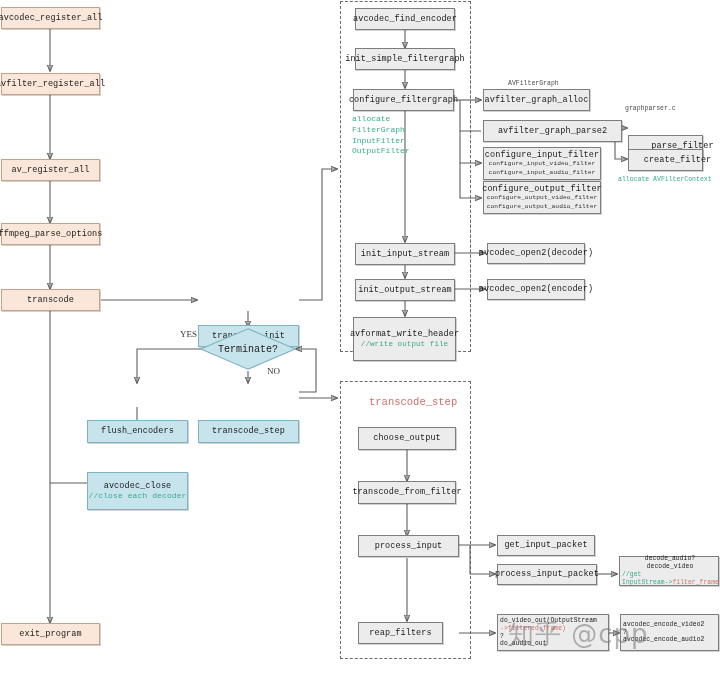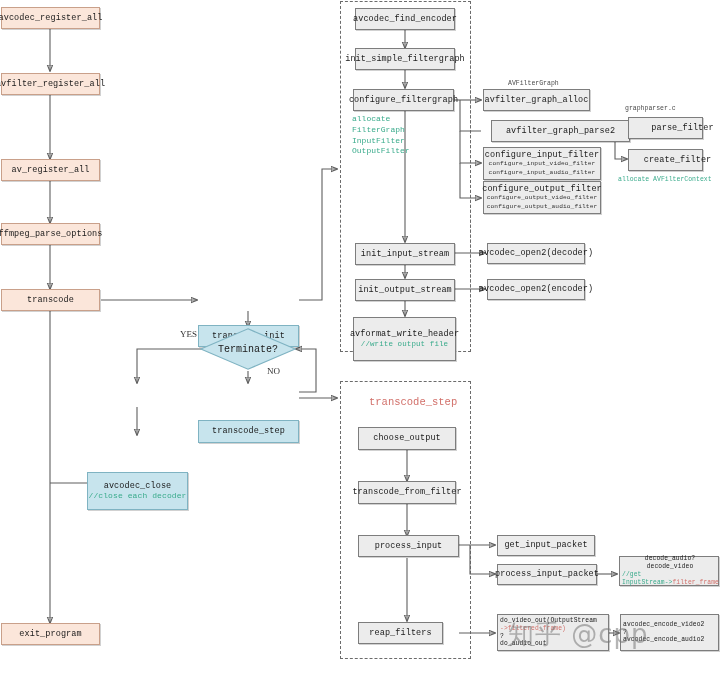--- a/index.html
+++ b/index.html
@@ -168,20 +168,23 @@
   <div class="diamond" style="left:200px;top:328px;width:96px;height:42px;">
     <svg class="dshape" viewBox="0 0 96 42" preserveAspectRatio="none">
       <polygon points="48,0.8 95.2,21 48,41.2 0.8,21" fill="#c7e4ed" stroke="#7fb3c2" stroke-width="1.2"></polygon>
     </svg>
     <span class="dlabel">Terminate?</span>
   </div>
 
   <div class="flowlabel" style="left:180px;top:329px;">YES</div>
   <div class="flowlabel" style="left:267px;top:366px;">NO</div>
 
+  <div class="node blue" style="left:87px;top:384px;width:101px;height:23px;">
+    <span>flush_encoders</span>
+  </div>
 
   <div class="node blue" style="left:198px;top:384px;width:101px;height:23px;">
     <span>transcode_step</span>
   </div>
 
   <div class="node blue" style="left:87px;top:436px;width:101px;height:38px;">
     <span>avcodec_close</span>
     <span class="green" style="font-size:8px;">//close each decoder</span>
   </div>
 
@@ -209,39 +212,39 @@
   <div class="node grey" style="left:353px;top:317px;width:103px;height:44px;">
     <span>avformat_write_header</span>
     <span class="green" style="font-size:7.5px;">//write output file</span>
   </div>
 
   <div class="plainlabel" style="left:508px;top:80px;">AVFilterGraph</div>
 
   <div class="node grey" style="left:483px;top:89px;width:107px;height:22px;">
     <span>avfilter_graph_alloc</span>
   </div>
-  <div class="node grey" style="left:483px;top:120px;width:139px;height:22px;margin-left:8px;">
+  <div class="node grey" style="left:483px;top:120px;width:139px;height:22px;">
     <span>avfilter_graph_parse2</span>
   </div>
 
   <div class="node grey" style="left:483px;top:147px;width:118px;height:33px;">
     <span>configure_input_filter</span>
     <span class="sub">configure_input_video_filter</span>
     <span class="sub">configure_input_audio_filter</span>
   </div>
 
   <div class="node grey" style="left:483px;top:181px;width:118px;height:33px;">
     <span>configure_output_filter</span>
     <span class="sub">configure_output_video_filter</span>
     <span class="sub">configure_output_audio_filter</span>
   </div>
 
   <div class="plainlabel" style="left:625px;top:105px;">graphparser.c</div>
 
-  <div class="node grey" style="left:628px;top:117px;width:75px;height:22px;padding-left:34px;">
+  <div class="node grey" style="left:628px;top:135px;width:75px;height:22px;padding-left:34px;">
     <span>parse_filter</span>
   </div>
   <div class="node grey" style="left:628px;top:149px;width:75px;height:22px;padding-left:24px;">
     <span>create_filter</span>
   </div>
   <div class="greenlabel" style="left:618px;top:176px;font-size:6.5px;">allocate AVFilterContext</div>
 
   <div class="node grey" style="left:487px;top:243px;width:98px;height:21px;">
     <span>avcodec_open2(decoder)</span>
   </div>

